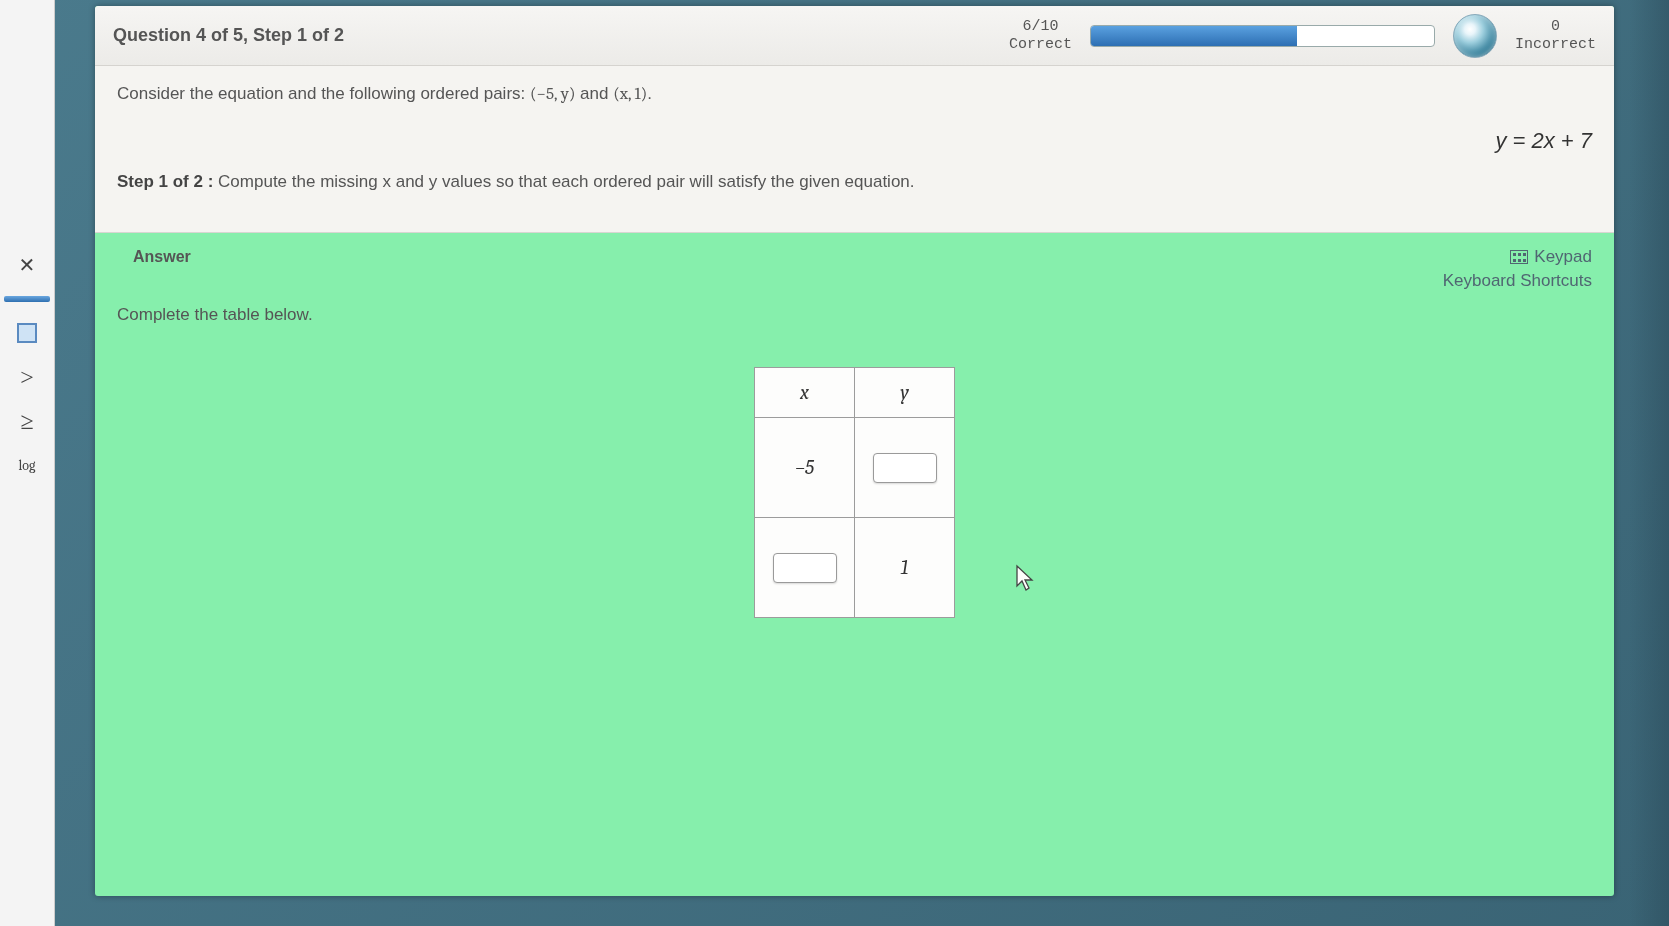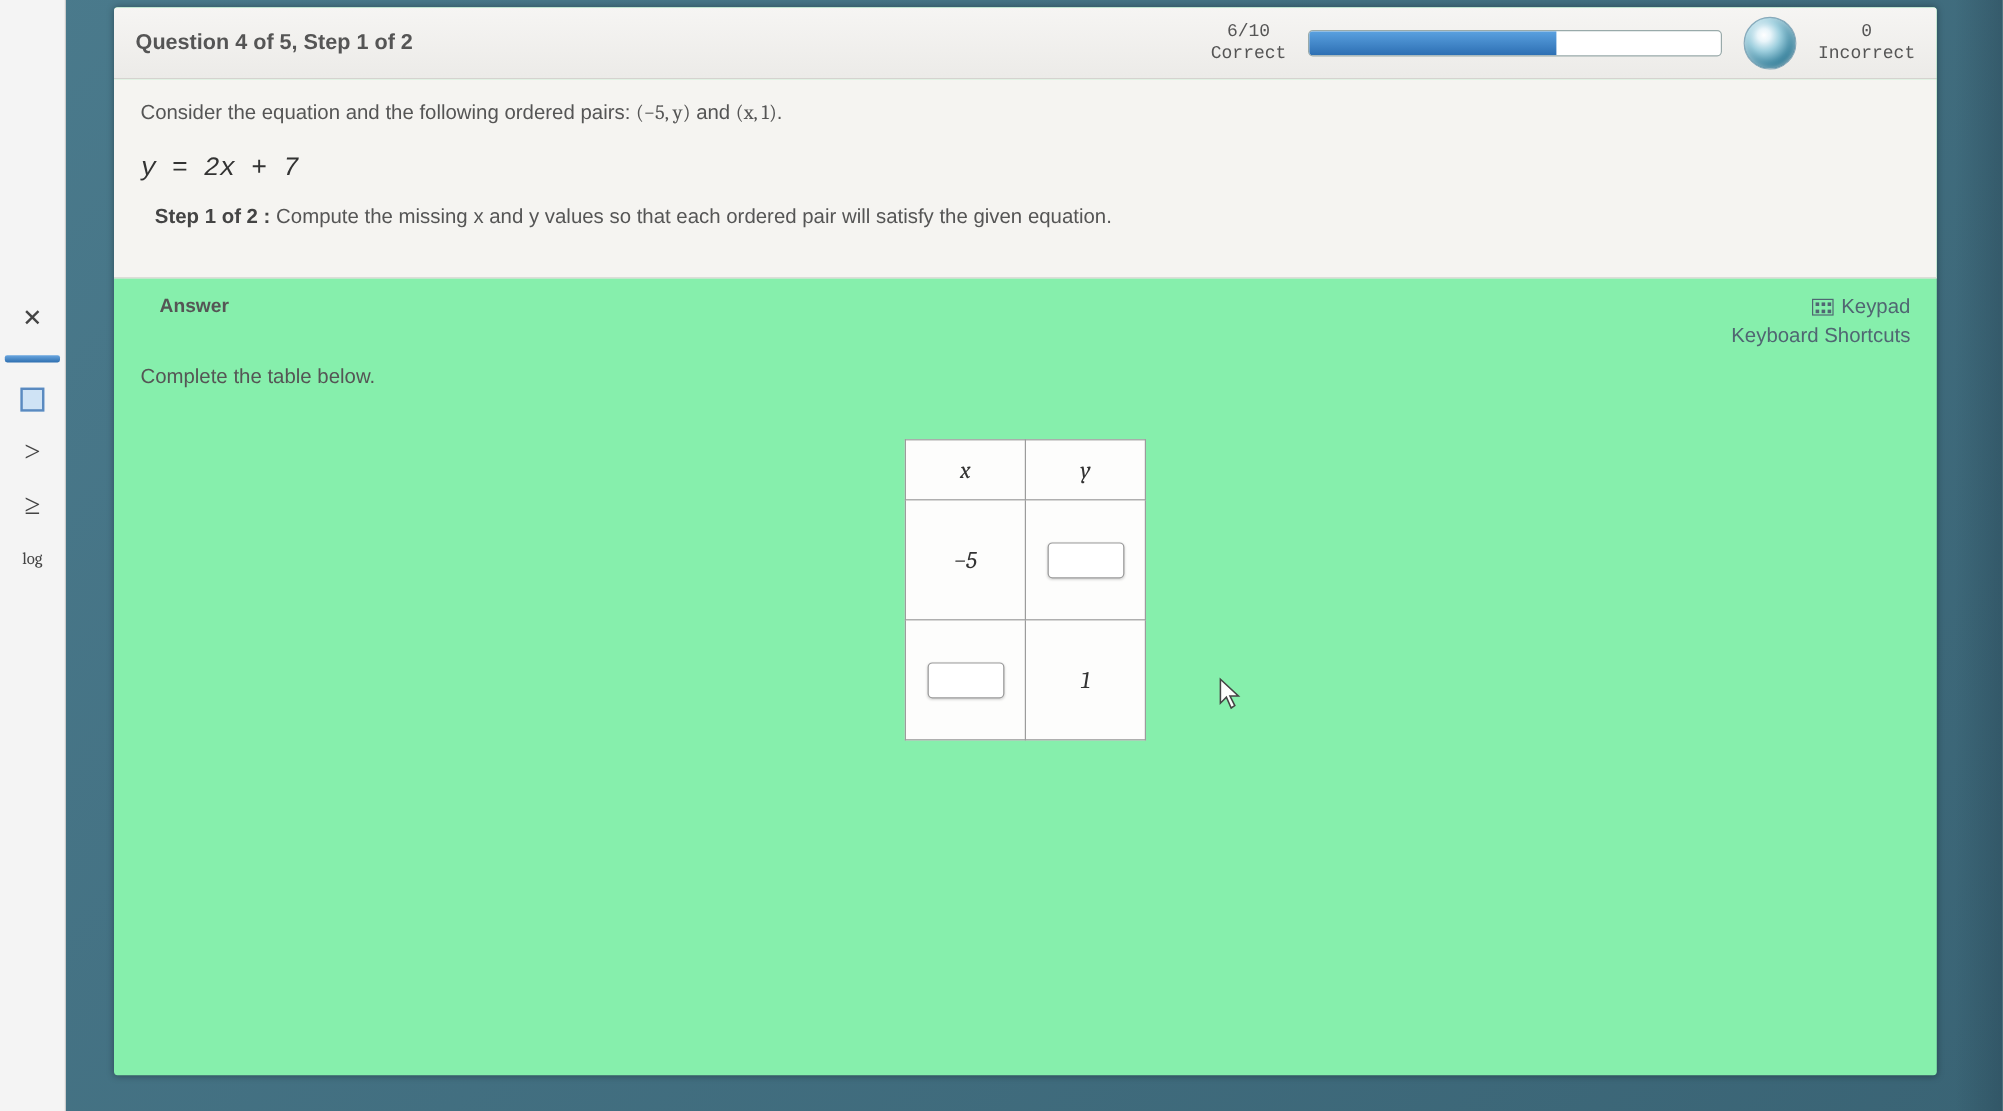--- a/index.html
+++ b/index.html
@@ -85,29 +85,29 @@
   }
 
   .question-body {
     padding: 18px 22px 40px;
     border-bottom: 1px solid #d8d6d2;
     background: #f5f4f1;
     color: #555;
   }
   .q-lead { font-size: 17px; }
   .q-eq {
-    text-align: left;
-    font-family: Liberation Mono, monospace;
+    text-align: right;
+    font-family: Liberation Sans, sans-serif;
     font-size: 22px;
     font-style: italic;
     margin: 24px 0 18px;
     color: #333;
   }
   .q-step { font-size: 17px; }
-  .q-step b { color: #444; margin-left: 12px; }
+  .q-step b { color: #444; }
 
   .answer-hdr {
     display: flex;
     align-items: center;
     padding: 14px 22px 4px;
     color: #555;
     margin-left: 16px;
   }
   .answer-hdr .lab { font-weight: 700; flex: 1; }
   .keypad-link { color: #506672; font-size: 17px; display: flex; align-items: center; gap: 6px; cursor: pointer; justify-content: flex-end; }

